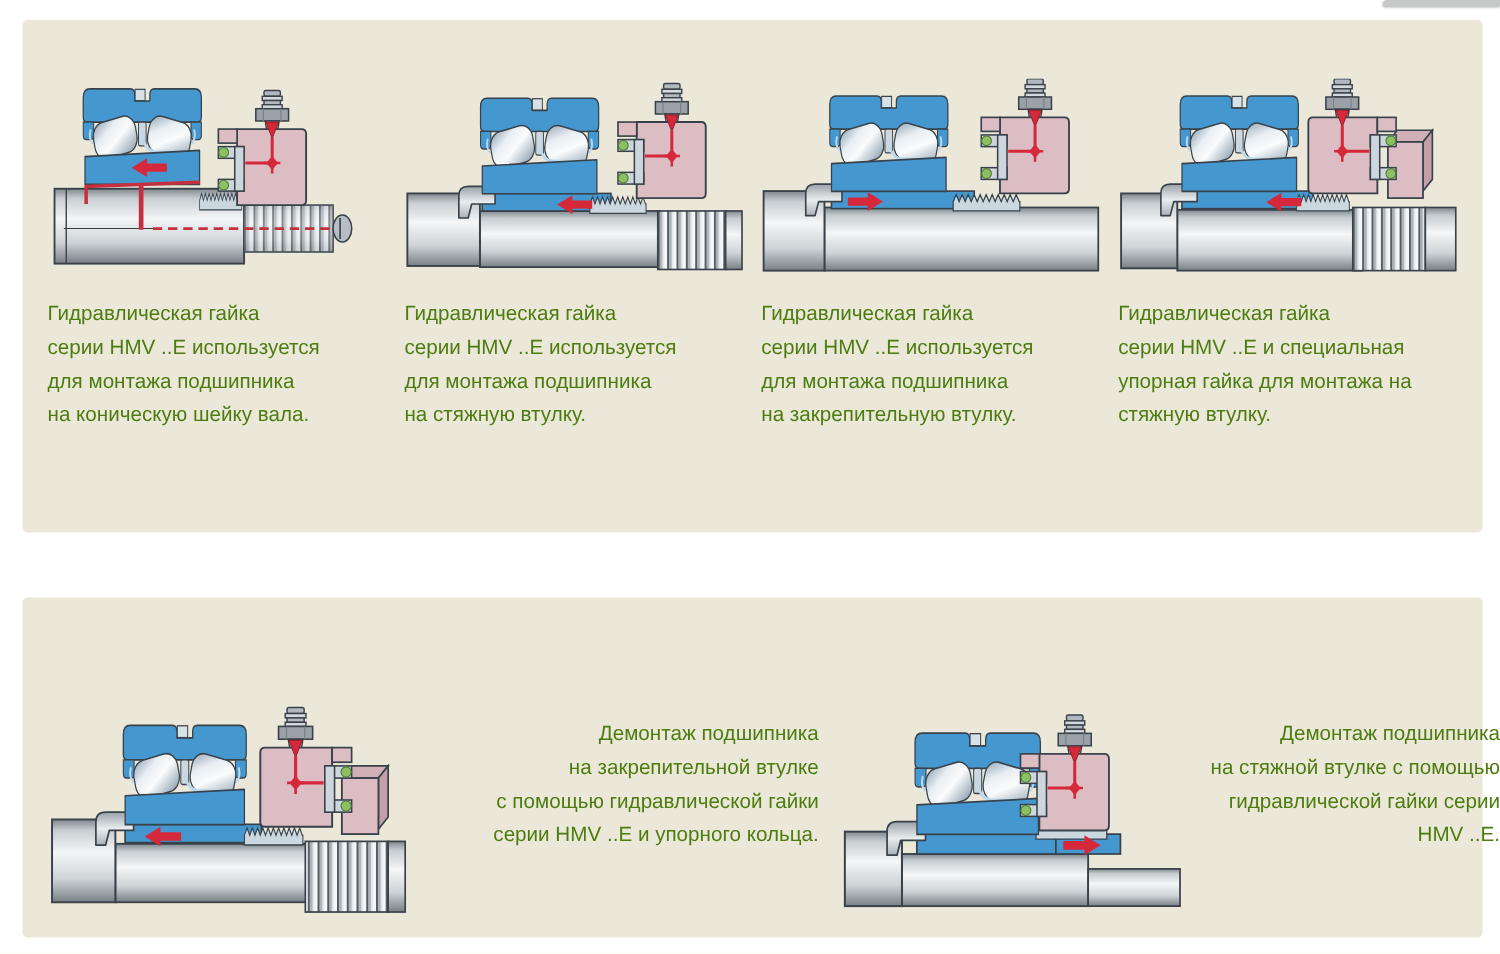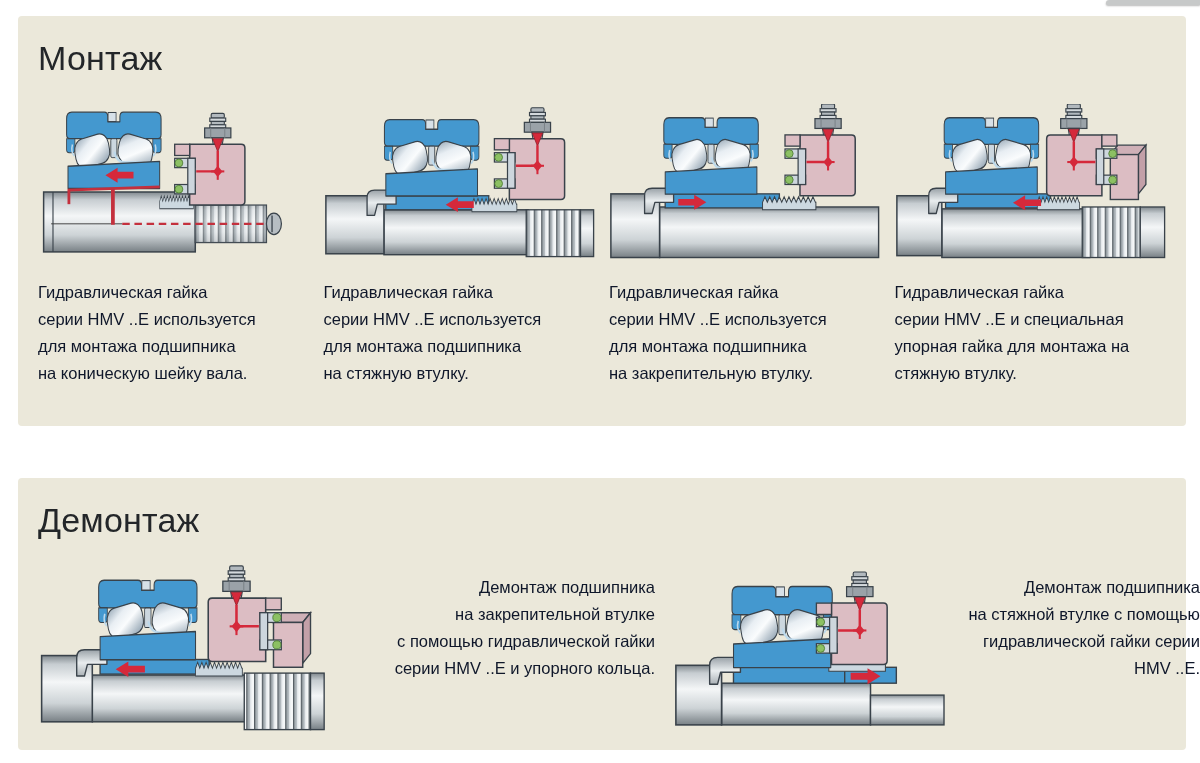--- a/index.html
+++ b/index.html
@@ -18,21 +18,21 @@
   .panel-mount{top:16px;height:410px;padding:22px 20px 0;}
   .panel-dismount{top:478px;height:272px;padding:22px 20px 0;}
   .title{
     font-size:34px;font-weight:400;color:#232629;margin:0;letter-spacing:.2px;line-height:1.2;
   }
   .figrow{display:grid;grid-template-columns:repeat(4,1fr);column-gap:14px;margin-top:18px;}
   figure{margin:0;}
   .figbox{height:166px;display:flex;align-items:flex-end;}
   svg.fig{width:100%;display:block;}
   .caption{
-    margin-top:16px;font-size:16.5px;line-height:27px;color:#0f172a;white-space:pre-line;
+    margin-top:16px;font-size:16.5px;line-height:27px;color:#4d7c0f;white-space:pre-line;
   }
   .abs{position:absolute;text-align:right;}
   .fig5box{left:10px;top:86px;width:302px;}
   .cap5{left:322px;top:80px;width:315px;}
   .fig6box{left:640px;top:90px;width:288px;}
   .cap6{left:897px;top:80px;width:285px;}
 </style>
 </head>
 <body>
 
@@ -118,21 +118,20 @@
 
     <g id="sym-arrowL">
       <path d="M30,4.5 H13 V0 L0,8 L13,16 V11.5 H30 Z" fill="#d5293b"></path>
     </g>
   </defs>
 </svg>
 
 <div class="edge-fragment"></div>
 
 <section class="panel panel-mount">
-  <h1 class="title">Монтаж</h1>
 
   <div class="figrow">
 
     <figure>
       <div class="figbox">
         <svg class="fig" viewBox="0 0 290 170">
           <rect x="6" y="94" width="162" height="64" fill="url(#gMetal)" stroke="#39424a" stroke-width="1.6"></rect>
           <line x1="16" y1="94" x2="16" y2="158" stroke="#39424a" stroke-width="1.2"></line>
           <rect x="168" y="108" width="76" height="40" fill="url(#pThread)" stroke="#39424a" stroke-width="1.4"></rect>
           <rect x="168" y="108" width="76" height="40" fill="url(#gMetal)" opacity="0.3"></rect>
@@ -216,21 +215,20 @@
       <figcaption class="caption">Гидравлическая гайка
 серии HMV ..Е и специальная
 упорная гайка для монтажа на
 стяжную втулку.</figcaption>
     </figure>
 
   </div>
 </section>
 
 <section class="panel panel-dismount">
-  <h1 class="title">Демонтаж</h1>
 
   <div class="abs fig5box">
     <svg class="fig" viewBox="0 0 310 178">
       <rect x="66" y="114" width="168" height="48" fill="url(#gMetal)" stroke="#39424a" stroke-width="1.5"></rect>
       <rect x="14" y="94" width="52" height="68" fill="url(#gMetal)" stroke="#39424a" stroke-width="1.6"></rect>
       <rect x="222" y="112" width="68" height="58" fill="url(#pThread)" stroke="#39424a" stroke-width="1.4"></rect>
       <rect x="290" y="112" width="14" height="58" fill="url(#gMetal)" stroke="#39424a" stroke-width="1.4"></rect>
       <rect x="74" y="98" width="112" height="15" fill="#4498cf" stroke="#39424a" stroke-width="1.4"></rect>
       <use href="#sym-zig" transform="translate(172,99) scale(0.8,1)"></use>
       <use href="#sym-stopring" transform="translate(48,86)"></use>

